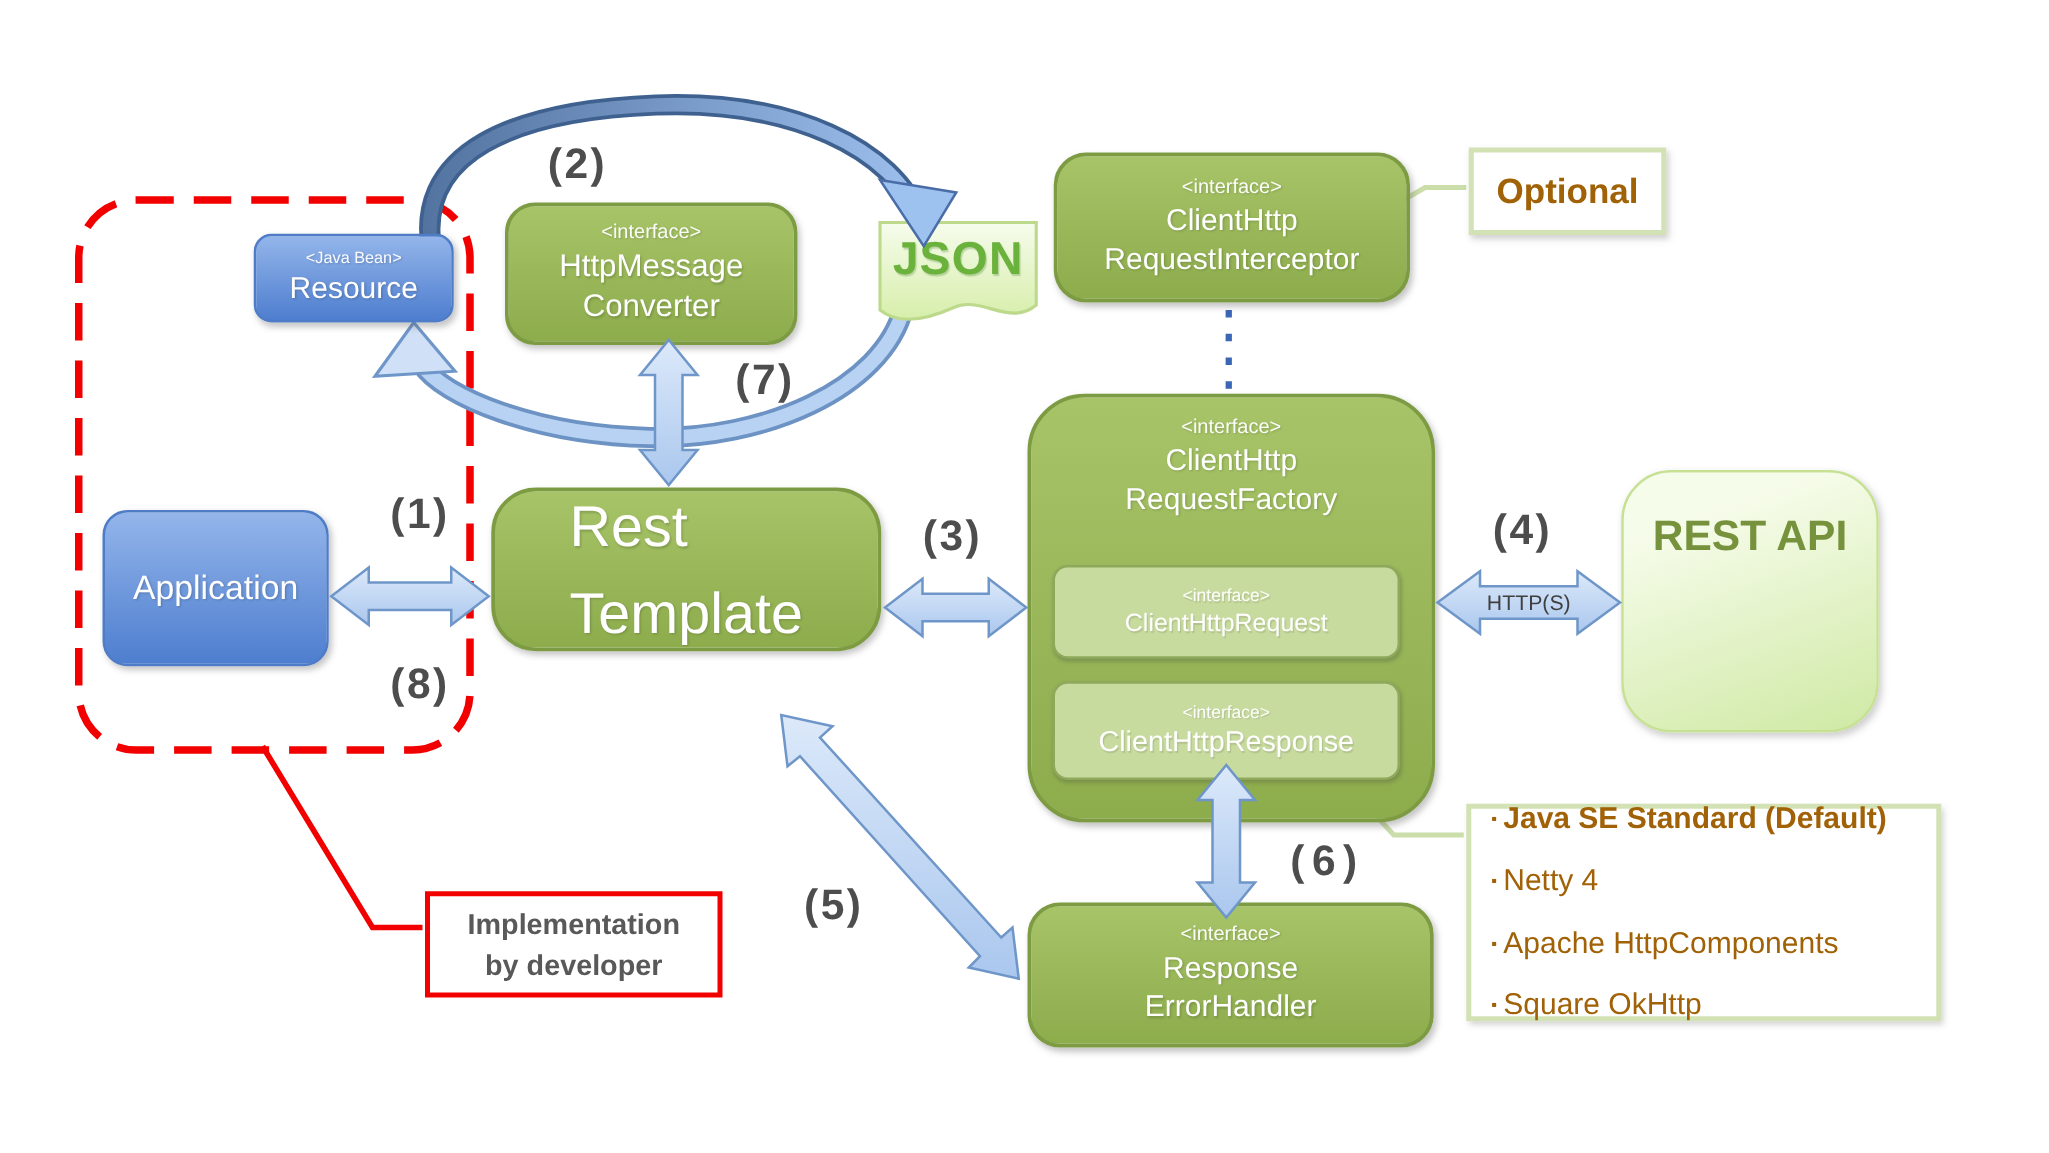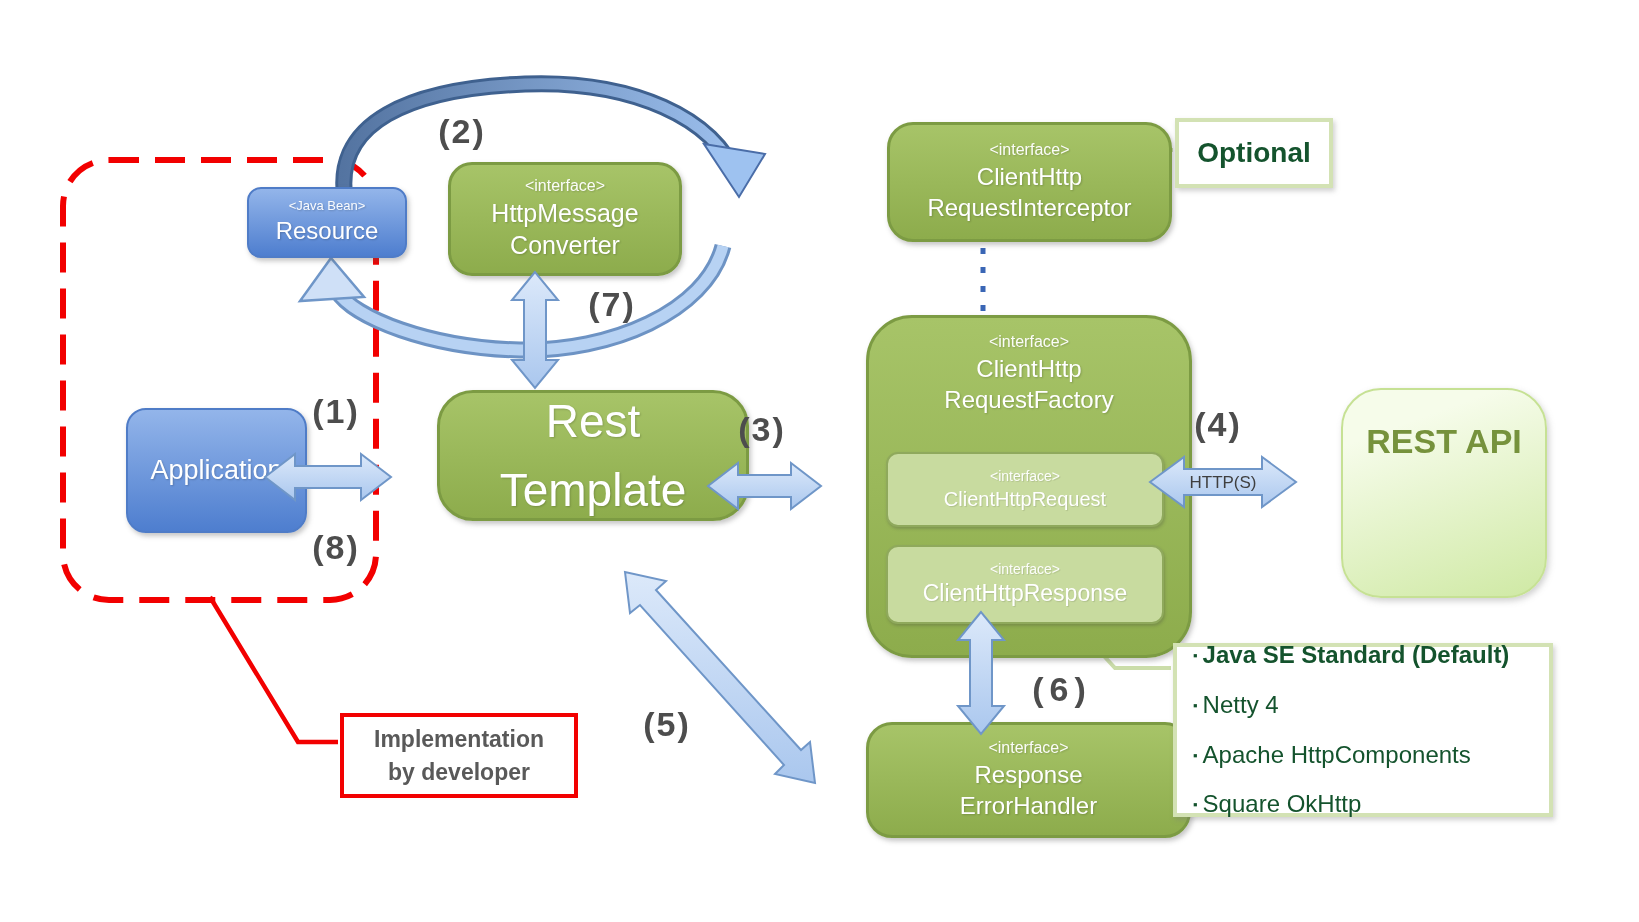--- a/index.html
+++ b/index.html
@@ -6,21 +6,21 @@
   .canvas{
     position:relative;width:1639px;height:922px;background:#ffffff;overflow:hidden;
     font-family:"Liberation Sans", sans-serif;
   }
   .layer{position:absolute;left:0;top:0;width:1639px;height:922px;pointer-events:none;}
   .layer.bg{z-index:1;}
   .layer.top{z-index:3;}
   .box{
     position:absolute;box-sizing:border-box;z-index:2;
     display:flex;flex-direction:column;align-items:center;justify-content:center;
-    text-align:center;line-height:1.3;margin-left:44px;
+    text-align:left;line-height:1.3;
   }
   .green{
     background:linear-gradient(180deg,#a7c468,#8dac4c);
     border:3px solid #7c9b43;border-radius:26px;color:#fff;
     box-shadow:2px 3px 5px rgba(90,90,90,.35);
     text-shadow:1px 1px 2px rgba(0,0,0,.18);
   }
   .nested{
     background:#c8db9f;border:2px solid #8fa95c;border-radius:12px;color:#fff;
     box-shadow:1px 2px 3px rgba(60,60,60,.25);
@@ -35,21 +35,21 @@
   .stereotype{font-size:16px;opacity:.96;}
   .bname{font-size:24px;}
   .label{
     position:absolute;z-index:4;color:#4d4d4d;font-weight:600;font-size:34px;
     letter-spacing:2px;white-space:nowrap;text-align:center;
   }
   .whitebox{
     position:absolute;box-sizing:border-box;z-index:2;background:#fff;
     border:4px solid #d3e2b4;box-shadow:2px 3px 5px rgba(120,120,120,.35);
     display:flex;flex-direction:column;justify-content:center;
-    color:#14532d;
+    color:#a16207;
   }
   .redbox{
     position:absolute;box-sizing:border-box;z-index:2;background:#fff;
     border:4px solid #f20000;display:flex;flex-direction:column;align-items:center;justify-content:center;
     color:#595959;font-weight:700;font-size:23px;line-height:1.4;text-align:center;
   }
   .hooks-item{line-height:1.44;font-size:24px;white-space:nowrap;}
   .hooks-item .bullet{font-size:13px;vertical-align:3px;margin-right:5px;}
   .hooks-item.first{font-weight:700;}
   .httpS{
@@ -117,20 +117,32 @@
       <div>Template</div>
     </div>
   </div>
 
   <div class="box green" style="left:404px;top:162px;width:234px;height:114px;border-radius:24px;">
     <div class="stereotype">&lt;interface&gt;</div>
     <div class="bname" style="font-size:25px;">HttpMessage</div>
     <div class="bname" style="font-size:25px;">Converter</div>
   </div>
 
+  <div class="json-doc" style="left:702px;top:176px;width:129px;height:84px;">
+    <svg width="129" height="84" viewBox="0 0 129 84">
+      <defs>
+        <linearGradient id="jsonG" x1="0" y1="0" x2="0" y2="1">
+          <stop offset="0" stop-color="#f6fcec"></stop>
+            <stop offset="1" stop-color="#d7eeab"></stop>
+        </linearGradient>
+      </defs>
+      <path d="M2,2 H127 V68 C106,86 83,60 61,70 C41,79 18,85 2,72 Z" fill="url(#jsonG)" stroke="#bcd98c" stroke-width="2.5"></path>
+    </svg>
+    <div class="txt">JSON</div>
+  </div>
 
   <div class="box green" style="left:843px;top:122px;width:285px;height:120px;">
     <div class="stereotype">&lt;interface&gt;</div>
     <div class="bname">ClientHttp</div>
     <div class="bname">RequestInterceptor</div>
   </div>
 
   <div class="box green" style="left:822px;top:315px;width:326px;height:343px;border-radius:46px;justify-content:flex-start;padding-top:14px;">
     <div class="stereotype">&lt;interface&gt;</div>
     <div class="bname">ClientHttp</div>
@@ -146,21 +158,21 @@
     <div class="stereotype" style="font-size:14px;">&lt;interface&gt;</div>
     <div style="font-size:23px;">ClientHttpResponse</div>
   </div>
 
   <div class="box green" style="left:822px;top:722px;width:325px;height:116px;">
     <div class="stereotype">&lt;interface&gt;</div>
     <div class="bname">Response</div>
     <div class="bname">ErrorHandler</div>
   </div>
 
-  <div class="box rest-api" style="left:1297px;top:388px;width:206px;height:210px;">
+  <div class="box rest-api" style="left:1297px;top:376px;width:206px;height:210px;">
     <div>REST API</div>
   </div>
 
   <div class="whitebox" style="left:1175px;top:118px;width:158px;height:70px;align-items:center;font-weight:700;font-size:28px;">
     <div>Optional</div>
   </div>
 
   <div class="redbox" style="left:340px;top:713px;width:238px;height:85px;text-align:right;">
     <div>Implementation</div>
     <div>by developer</div>

